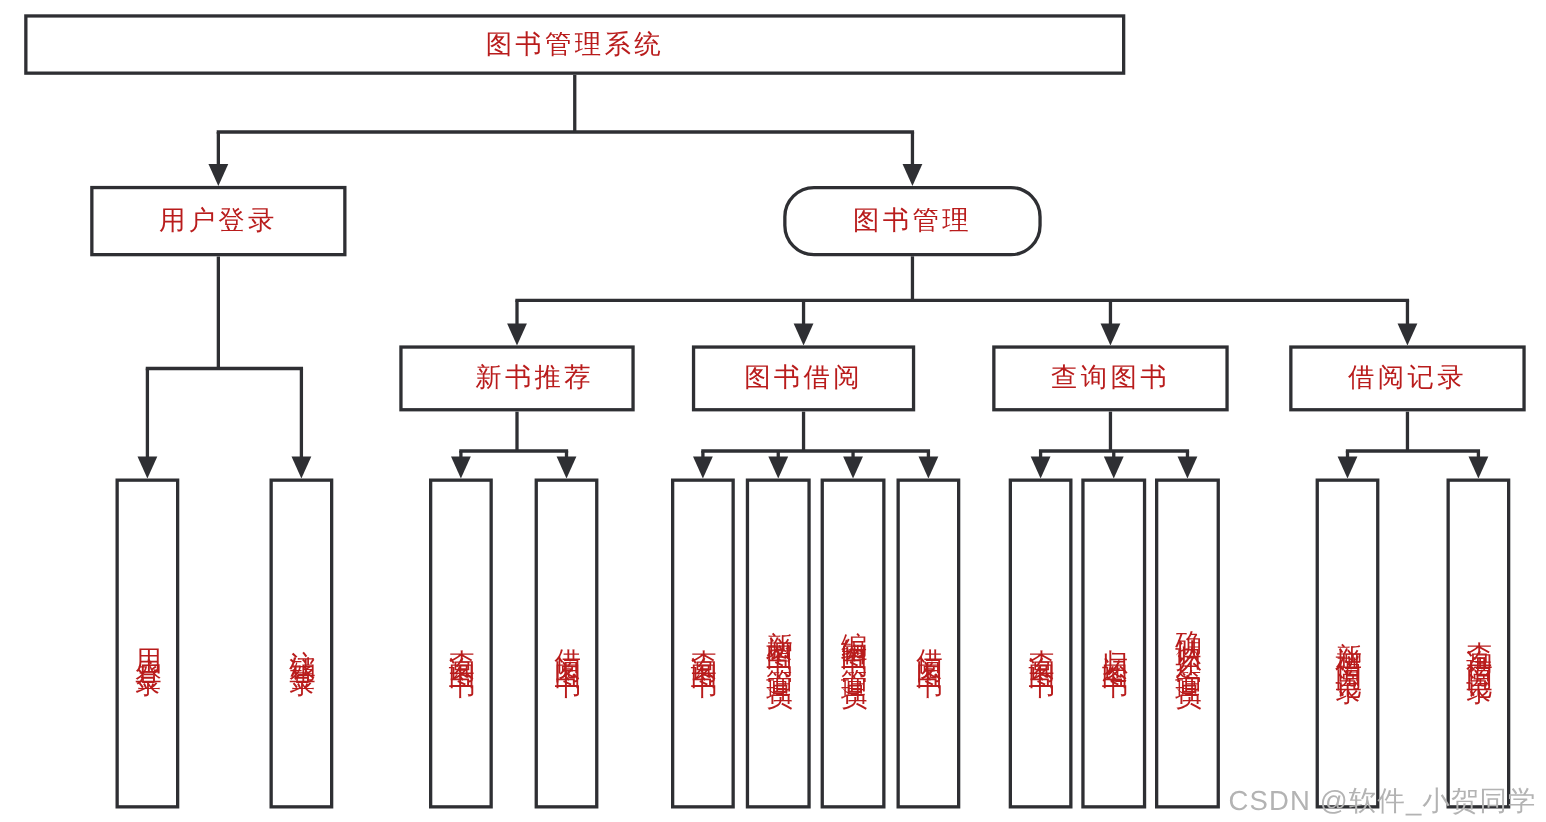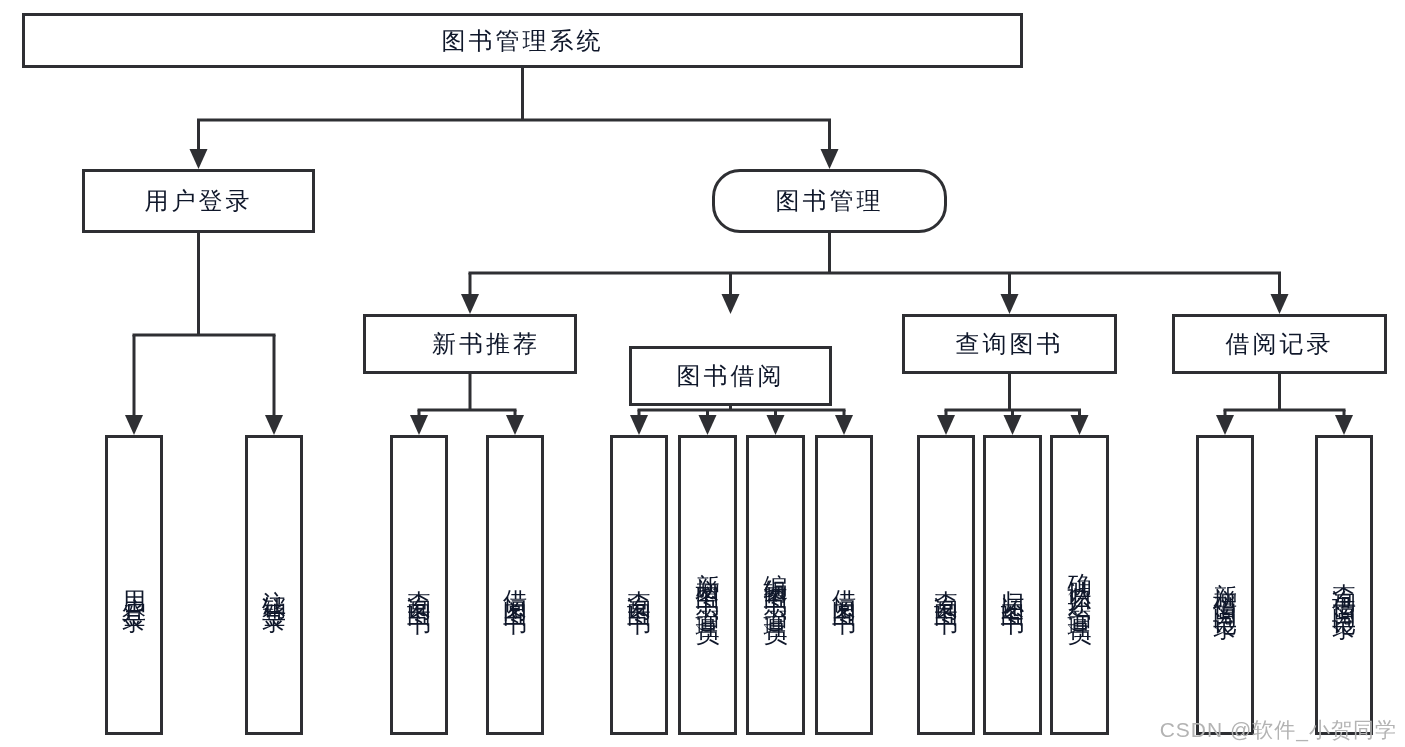--- a/index.html
+++ b/index.html
@@ -25,41 +25,41 @@
     pointer-events: none;
   }
   .box {
     position: absolute;
     box-sizing: border-box;
     background: #ffffff;
     border: 3px solid #2e2f33;
     display: flex;
     align-items: center;
     justify-content: center;
-    color: #0f172a;
+    color: #b91c1c;
   }
   .box .ht {
     font-size: 24px;
     letter-spacing: 3px;
     white-space: nowrap;
     line-height: 1;
   }
   .box .vt {
     writing-mode: vertical-rl;
     text-orientation: mixed;
     font-size: 24px;
     letter-spacing: 7px;
     line-height: 1;
     white-space: nowrap;
   }
   #watermark {
     position: absolute;
     right: 8px;
     bottom: 3px;
-    font-size: 21px;
+    font-size: 25px;
     letter-spacing: 1px;
     color: #b3b3b3;
     z-index: 10;
     white-space: nowrap;
   }
 </style>
 </head>
 <body>
 
 <div id="stage">
@@ -126,21 +126,21 @@
   <div class="box" style="left:82px; top:169px; width:233px; height:64px;">
     <span class="ht">用户登录</span>
   </div>
   <div class="box" style="left:712px; top:169px; width:235px; height:64px;border-radius:28px;">
     <span class="ht">图书管理</span>
   </div>
 
   <div class="box" style="left:363px; top:314px; width:214px; height:60px;padding-left:32px;">
     <span class="ht">新书推荐</span>
   </div>
-  <div class="box" style="left:629px; top:314px; width:203px; height:60px;margin-top:32px;">
+  <div class="box" style="left:629px; top:314px; width:203px; height:60px;">
     <span class="ht">图书借阅</span>
   </div>
   <div class="box" style="left:902px; top:314px; width:215px; height:60px;">
     <span class="ht">查询图书</span>
   </div>
   <div class="box" style="left:1172px; top:314px; width:215px; height:60px;">
     <span class="ht">借阅记录</span>
   </div>
 
   <div class="box" style="left:105px; top:435px; width:58px; height:300px;">

